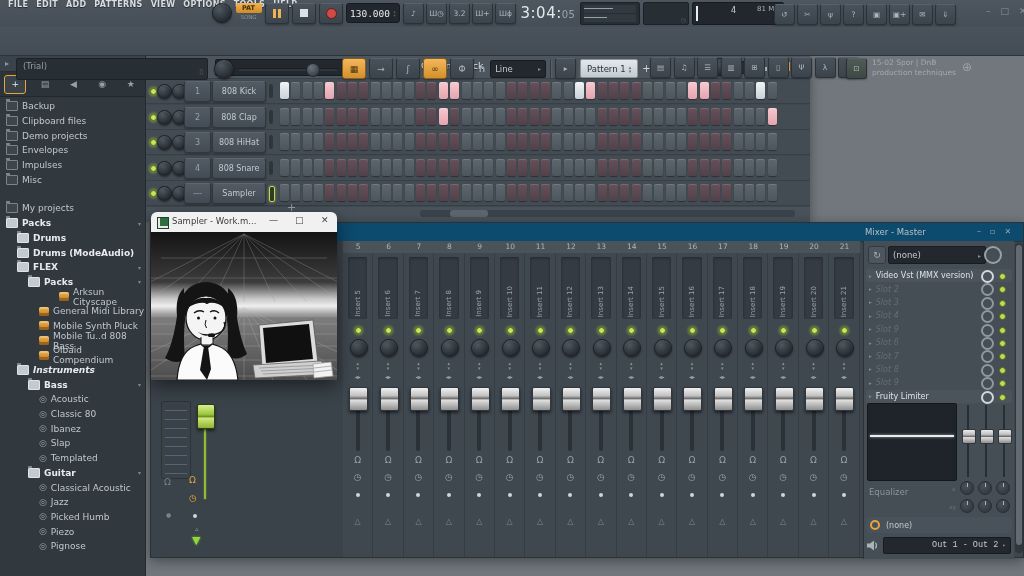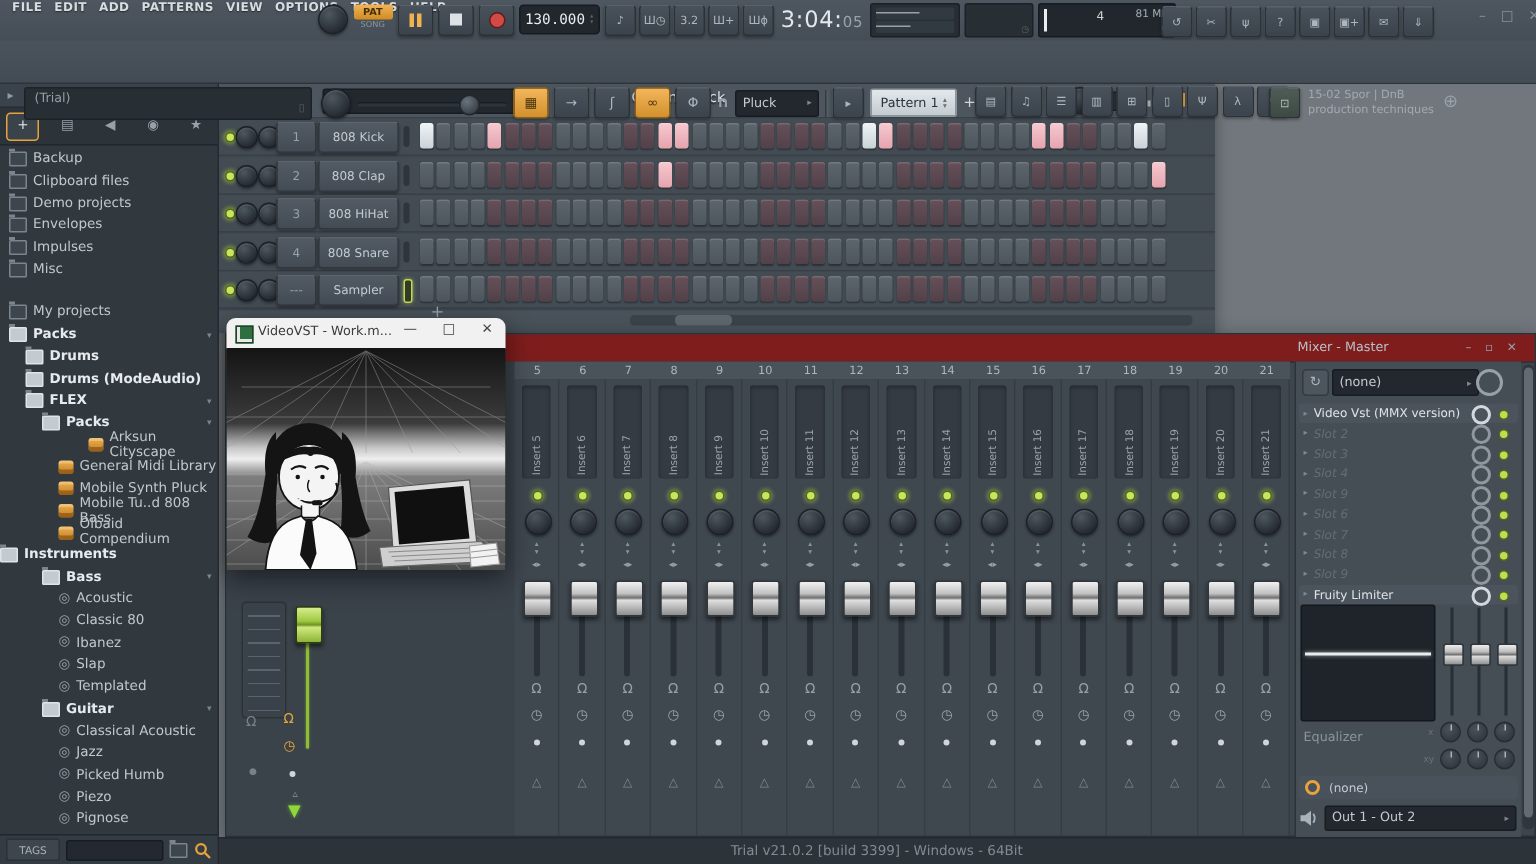--- a/index.html
+++ b/index.html
@@ -133,21 +133,21 @@
   .s-g0{background:linear-gradient(#5d656d,#4d555d);}
   .s-g1{background:linear-gradient(#665059,#52414a);}
   .s-on{background:linear-gradient(#f7c9d0,#e5a4ae)!important;}
   .s-sel{background:linear-gradient(#f0f4f6,#c9d3d8)!important;}
   #rack-add{position:absolute;left:142px;top:146px;font-size:11px;color:#9aa3ab;}
   #rack-hscroll{position:absolute;left:275px;top:155px;width:375px;height:7px;background:#3a424a;border-radius:3px;}
   #rack-hscroll i{position:absolute;left:30px;width:38px;top:0;height:7px;background:#5d656d;border-radius:3px;}
   
   #mixer{left:150px;top:222px;width:874px;height:336px;background:#3d454d;z-index:20;
          box-shadow:0 3px 12px rgba(0,0,0,.4);border:1px solid #2a3137;box-sizing:border-box;}
-  #mixer-titlebar{position:absolute;left:0;top:0;width:100%;height:18px;background:#7f1d1d;border-bottom:1px solid #2b3238;}
+  #mixer-titlebar{position:absolute;left:0;top:0;width:100%;height:18px;background:#0c4a6e;border-bottom:1px solid #2b3238;}
   #mixer-title{position:absolute;left:714px;top:4px;font-size:8.5px;color:#b8c0c6;}
   #mixer-controls{position:absolute;left:826px;top:4px;display:flex;gap:9px;font-size:8px;color:#98a1a8;}
   #mix-nums{position:absolute;left:192px;top:18px;height:12px;display:flex;background:#4a525a;border-bottom:1px solid #333a41;}
   .mnum{width:30.4px;text-align:center;font-size:7.5px;color:#aeb6bc;line-height:12px;flex:0 0 30.4px;}
   #mix-strips{position:absolute;left:192px;top:30px;display:flex;}
   .strip{position:relative;width:30.4px;height:304px;background:#3f474f;border-right:1px solid #353c44;box-sizing:border-box;flex:0 0 30.4px;}
   .strip .slot{position:absolute;left:5px;right:5px;top:4px;height:62px;background:#343b43;border-radius:2px;
                box-shadow:inset 0 1px 3px rgba(0,0,0,.35);}
   .vlabel{position:absolute;bottom:2px;left:50%;transform:translateX(-50%) rotate(180deg);writing-mode:vertical-rl;
           font-size:7px;color:#9aa3ab;white-space:nowrap;}
@@ -200,21 +200,21 @@
          background:linear-gradient(#ededed,#bdbdbd 35%,#6f6f6f 50%,#dcdcdc 58%,#8f8f8f);border:1px solid #30363c;}
   #eq-label{position:absolute;left:5px;top:246px;font-size:8.5px;color:#8b949b;}
   .mknob{position:absolute;width:12px;height:12px;border-radius:50%;border:1px solid #272d33;
          background:radial-gradient(circle at 40% 35%,#49525a,#2b3238);}
   .mknob:after{content:"";position:absolute;left:50%;top:1px;width:1px;height:4px;background:#aab3ba;}
   .knob-lbl{position:absolute;font-size:6px;color:#6a737b;}
   #fx-none-row{position:absolute;left:2px;top:276px;width:146px;height:16px;background:#49515a;border-radius:3px;
                display:flex;align-items:center;gap:6px;padding-left:4px;box-sizing:border-box;font-size:8px;color:#c3cad0;}
   #fx-none-row .oclock{width:10px;height:10px;border-radius:50%;border:2px solid #e8a33c;box-sizing:border-box;}
   #fx-out-row{position:absolute;left:2px;top:296px;width:146px;height:16px;display:flex;align-items:center;gap:4px;}
-  #out-dd{width:118px;height:15px;justify-content:space-between;}
+  #out-dd{width:118px;height:15px;justify-content:flex-end;font-family:Liberation Mono, monospace;}
   #mix-scrollbar{position:absolute;left:864px;top:20px;width:8px;height:310px;background:#2f363c;border-radius:4px;}
   #mix-scrollbar i{position:absolute;left:1px;top:2px;width:6px;height:300px;background:#636b72;border-radius:3px;}
   
   #video-window{left:151px;top:212px;width:186px;height:168px;z-index:30;border-radius:6px 6px 0 0;
                 box-shadow:0 6px 18px rgba(0,0,0,.5);}
   #video-titlebar{position:absolute;left:0;top:0;width:100%;height:20px;background:#f1f1f1;border-radius:6px 6px 0 0;
                   border-bottom:1px solid #d0d0d0;}
   #video-appicon{position:absolute;left:6px;top:5px;width:10px;height:10px;background:#2f6e3f;border:1px solid #1d4527;
                  box-shadow:inset 2px -2px 0 #e8e8e8;}
   #video-title{position:absolute;left:21px;top:4px;font-size:8.5px;color:#3a3a3a;}
@@ -319,21 +319,21 @@
       </div>
       <div id="tool-buttons" style="display:flex;gap:3px">
           <div class="tbtn w22 active">▦</div>
           <div class="tbtn w22">→</div>
           <div class="tbtn w22">ʃ</div>
           <div class="tbtn w22 active">∞</div>
           <div class="tbtn w22">Φ</div>
         </div>
       <span id="snap-magnet">∩</span>
       <div class="inset-dd" id="snap-box">
-        <span>Pluck</span>
+        <span>Line</span>
         <span class="dd-arrow">▸</span>
       </div>
       <div class="vsep"></div>
       <div class="tbtn w19">▸</div>
       <div id="pattern-box">
         <span>Pattern 1</span>
         <span class="spin">▴<br>▾</span>
       </div>
       <span id="pattern-plus">+</span>
     </div>
@@ -437,21 +437,21 @@
           <span>Mobile Synth Pluck</span>
         </div>
         <div class="tree-item" style="padding-left: 39px;">
           <span class="icn-pack"></span>
           <span>Mobile Tu..d 808 Bass</span>
         </div>
         <div class="tree-item" style="padding-left: 39px;">
           <span class="icn-pack"></span>
           <span>Olbaid Compendium</span>
         </div>
-        <div class="tree-item bold" style="">
+        <div class="tree-item bold" style="padding-left: 17px; font-style: italic;">
           <span class="icn-folder open"></span>
           <span>Instruments</span>
         </div>
         <div class="tree-item bold" style="padding-left: 28px;">
           <span class="icn-folder open"></span>
           <span>Bass</span>
           <span class="exp">▾</span>
         </div>
         <div class="tree-item" style="padding-left: 39px;">
           <span class="icn-preset">◎</span>
@@ -496,29 +496,20 @@
         </div>
         <div class="tree-item" style="padding-left: 39px;">
           <span class="icn-preset">◎</span>
           <span>Pignose</span>
         </div>
         <div class="tree-item" style="padding-left: 39px;">
           <span class="icn-preset">◎</span>
           <span>Strat Mute</span>
         </div>
       </div>
-    <div id="browser-footer">
-      <div id="tags-btn">TAGS</div>
-      <div id="tag-search"></div>
-      <span class="icn-folder"></span>
-      <svg class="mini-svg" width="12" height="12" viewBox="0 0 12 12">
-        <circle cx="5" cy="5" r="3.2" fill="none" stroke="#e8a33c" stroke-width="1.5"></circle>
-        <line x1="7.6" y1="7.6" x2="11" y2="11" stroke="#e8a33c" stroke-width="1.5"></line>
-      </svg>
-    </div>
   </div>
 
   <div id="channel-rack" class="abs">
     <div id="rack-header">
       <span class="hmini" style="left:6px">▸</span>
       <span class="hmini" style="left:18px">↺</span>
       <div class="inset-dd" id="rack-filter">
         <span>All</span>
         <span class="dd-arrow">▸</span>
       </div>
@@ -1214,21 +1205,21 @@
       </div>
     </div>
     <div id="mix-scrollbar">
         <i></i>
       </div>
   </div>
 
   <div id="video-window" class="abs">
     <div id="video-titlebar">
       <div id="video-appicon"></div>
-      <span id="video-title">VideoVST - Work.m...</span>
+      <span id="video-title">Sampler - Work.m...</span>
       <span class="vctl" style="left:118px">—</span>
       <span class="vctl" style="left:144px">□</span>
       <span class="vctl" style="left:170px">✕</span>
     </div>
     <svg id="video-canvas" viewBox="0 0 186 148">
       <defs>
         <linearGradient id="vbg" x1="0" y1="0" x2="0" y2="1">
           <stop offset="0" stop-color="#141414"></stop>
           <stop offset="0.34" stop-color="#3c3c3c"></stop>
           <stop offset="0.45" stop-color="#c6c6c6"></stop>
@@ -1296,17 +1287,14 @@
         <line x1="112" y1="142" x2="177" y2="139" stroke="#8a8a8a" stroke-width="0.7"></line>
       </g>
       <g>
         <polygon points="162,132 180,130 182,144 163,146" fill="#f2f2f2" stroke="#999" stroke-width="0.7"></polygon>
         <line x1="163" y1="136" x2="181" y2="134" stroke="#999" stroke-width="0.7"></line>
         <line x1="163" y1="140" x2="181" y2="138" stroke="#999" stroke-width="0.7"></line>
       </g>
     </svg>
   </div>
 
-  <div id="statusbar" class="abs">
-    <span>Trial v21.0.2 [build 3399] - Windows - 64Bit</span>
-  </div>
 
 </div>
 
 </body></html>

